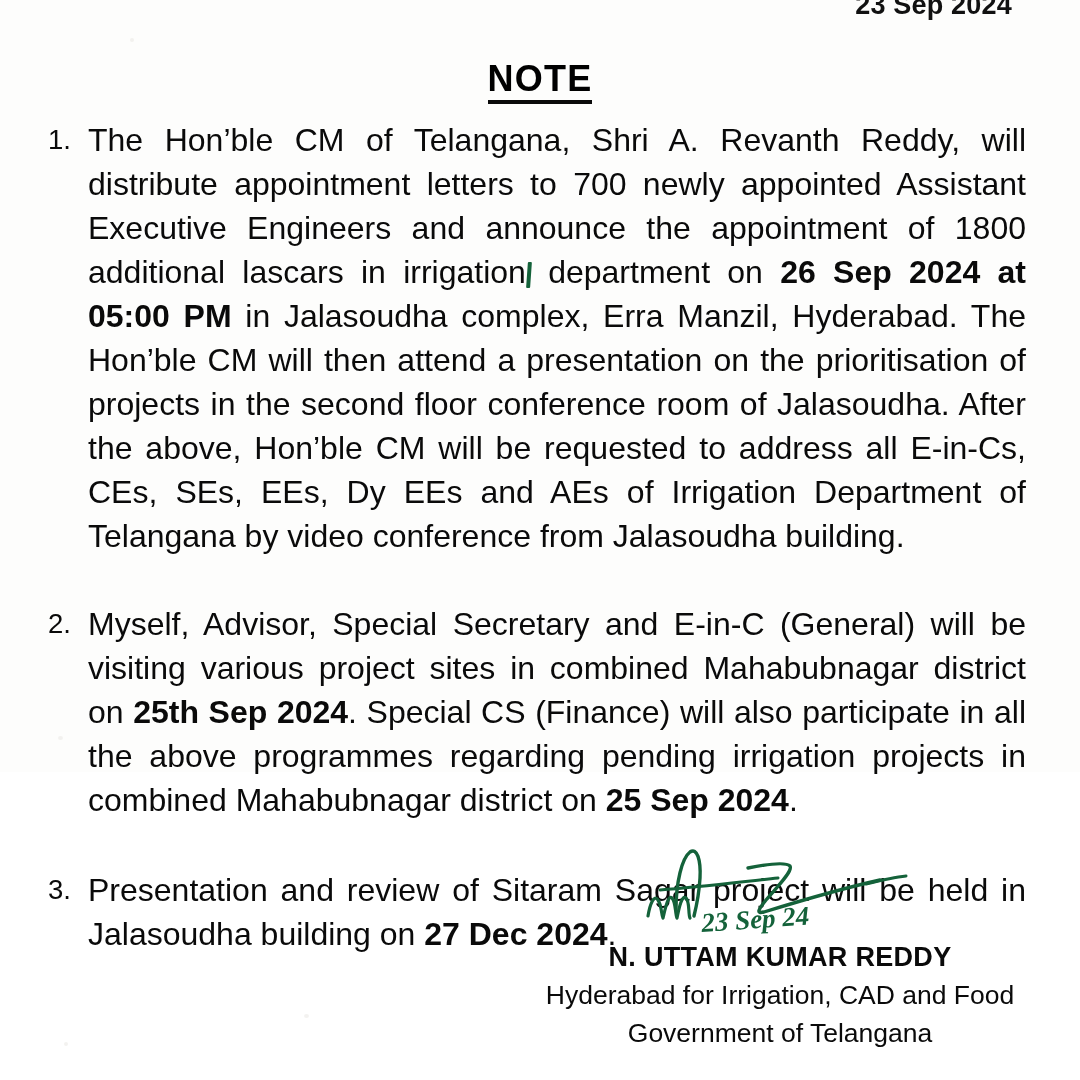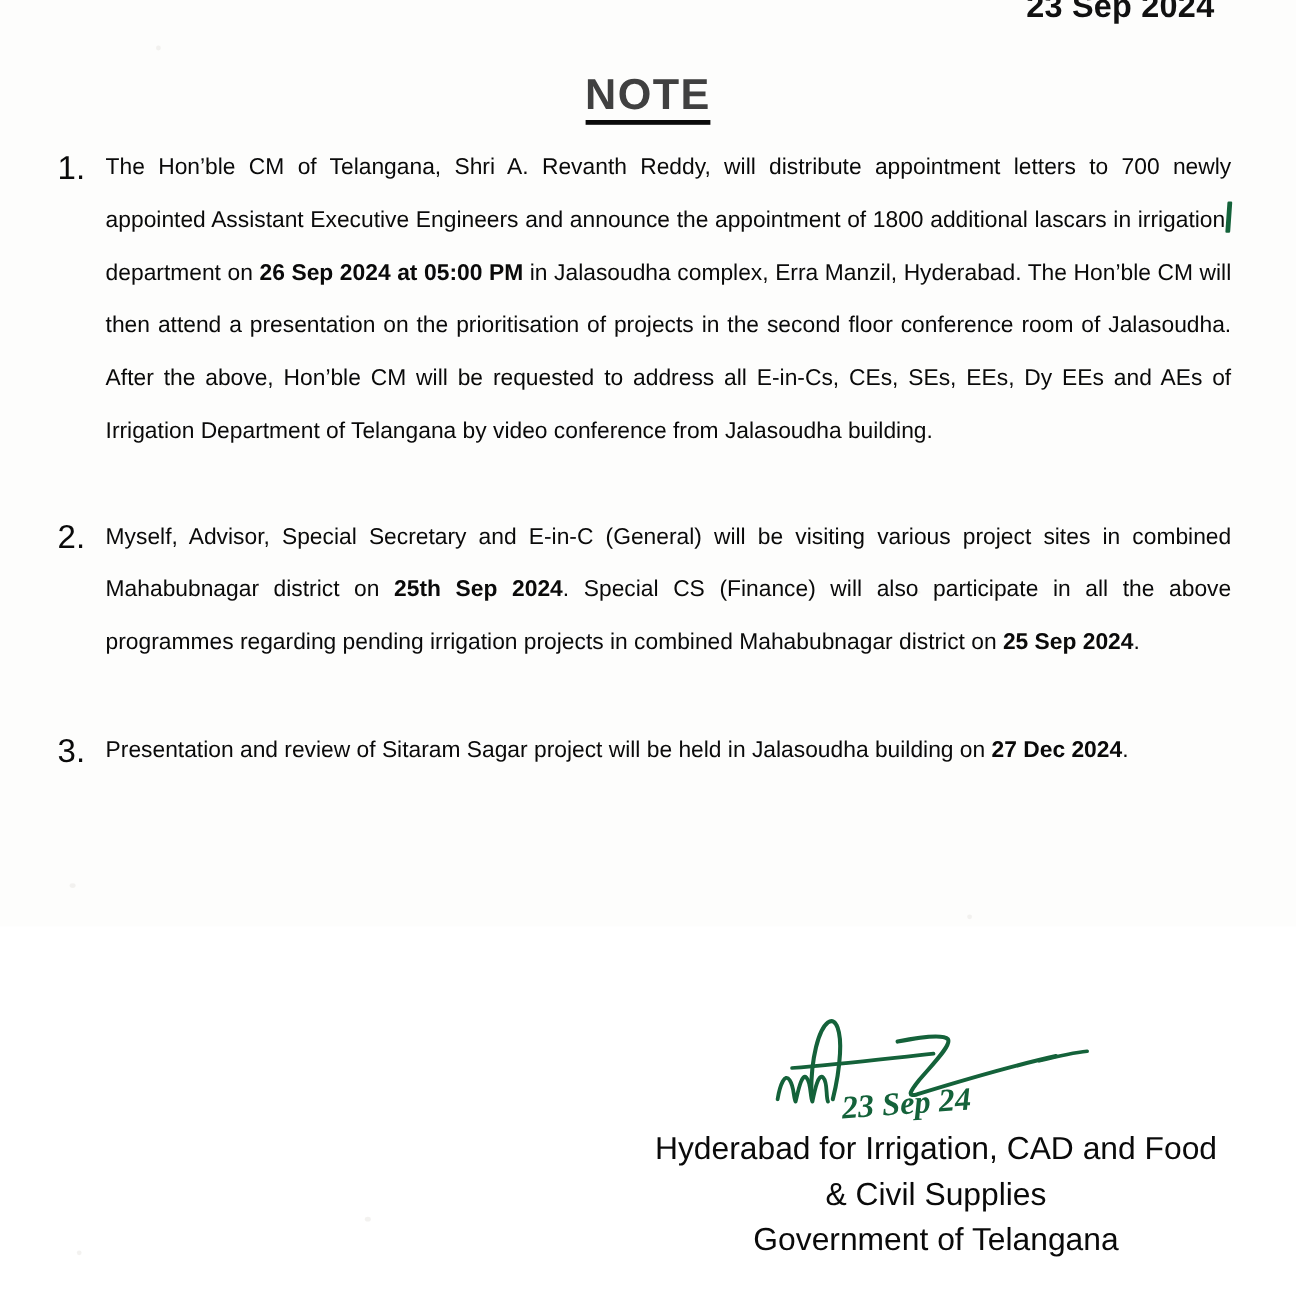--- a/index.html
+++ b/index.html
@@ -39,21 +39,21 @@
   
   .title {
     position: absolute;
     top: 58px;
     left: 0;
     width: 1080px;
     text-align: center;
     font-size: 36px;
     font-weight: 700;
     letter-spacing: 1.2px;
-    color: #404040;
+    color: #000000;
   }
   .title span.tx {
     display: inline-block;
     border-bottom: 4px solid #0a0a0a;
     padding-bottom: 2px;
     line-height: 1.05;
   }
 
   
   .body-block {
@@ -76,21 +76,21 @@
     width: 40px;
     font-size: 27.5px;
     line-height: 44px;
     font-weight: 400;
     text-align: left;
     color: #0a0a0a;
   }
 
   .item-text {
     flex: 1 1 auto;
-    font-size: 19px;
+    font-size: 32px;
     line-height: 44px;
     text-align: justify;
     text-justify: inter-word;
     color: #0a0a0a;
     hyphens: none;
   }
   .item-text.last-left > :last-child { }
 
   b, .b { font-weight: 700; }
 
@@ -202,19 +202,19 @@
 
           <path d="M236 46 C252 42, 266 39, 276 38" stroke-width="3"></path>
         </g>
 
         <g fill="#14623a" stroke="none">
           <text x="72" y="94" font-family="'Liberation Serif', serif" font-size="27" font-style="italic" font-weight="700" transform="rotate(-4 72 94)">23 Sep 24</text>
         </g>
       </svg>
     </div>
 
+    <div class="sign-name">N. UTTAM KUMAR REDDY</div>
     <div class="sign-line">Hyderabad for Irrigation, CAD and Food</div>
-    <div class="sign-line">&amp; Civil Supplies</div>
     <div class="sign-line">Government of Telangana</div>
 
   </div>
 
 </div>
 
 </body></html>

